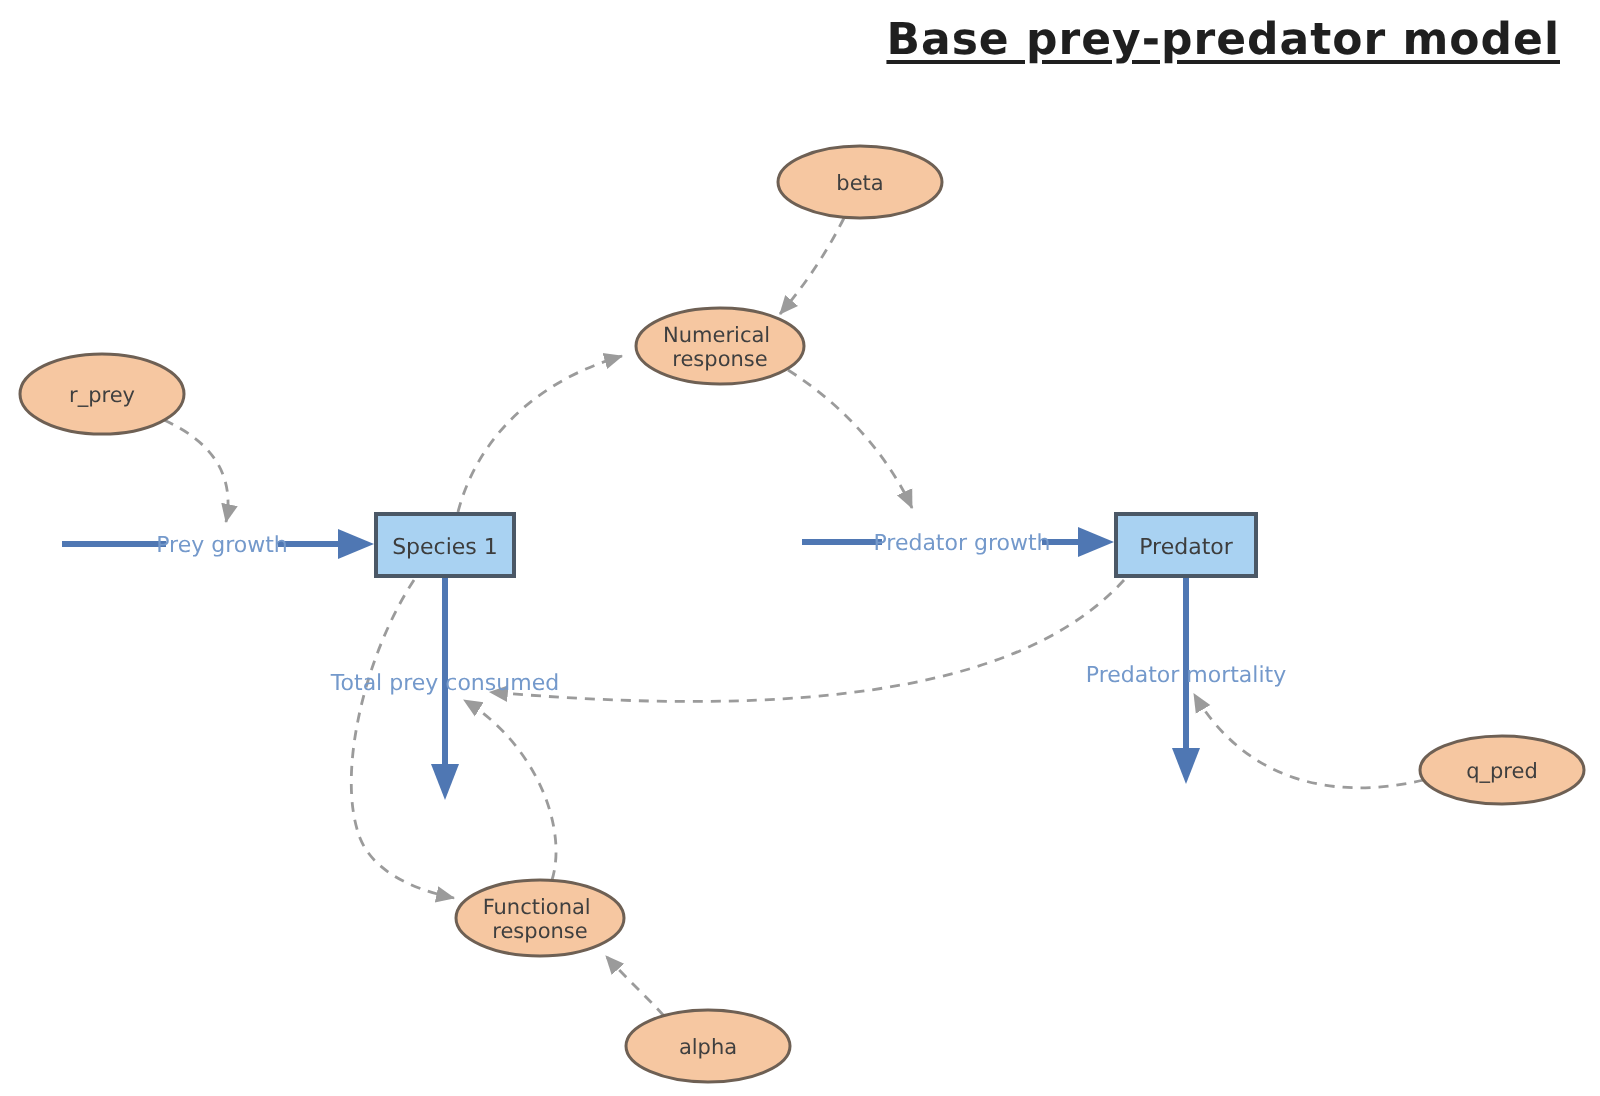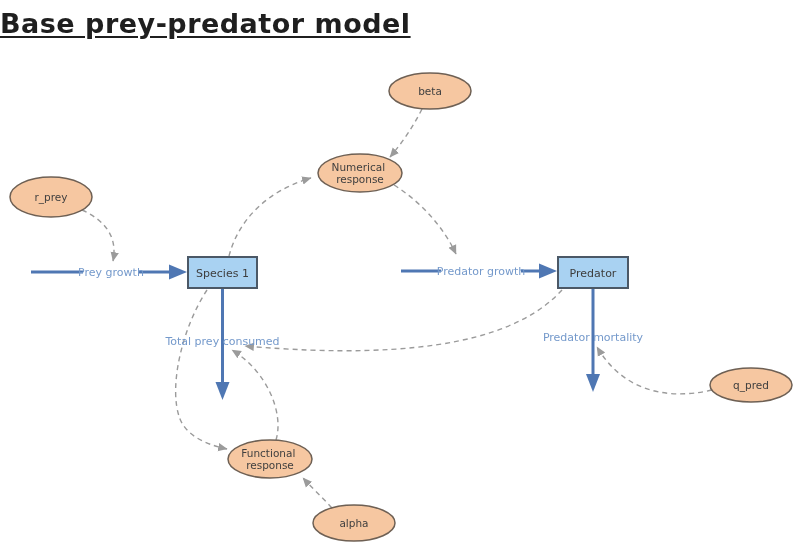--- a/index.html
+++ b/index.html
@@ -13,22 +13,22 @@
     height: 548px;
     background: #ffffff;
     overflow: hidden;
     font-family: "DejaVu Sans", sans-serif;
   }
   #title {
     position: absolute;
     top: 8px;
     left: 0;
     width: 780px;
-    text-align: left;
-    font-size: 27px;
+    text-align: right;
+    font-size: 22px;
     font-weight: 600;
     letter-spacing: 0.5px;
     color: #1f1f1f;
     text-decoration: underline;
     text-underline-offset: 3px;
   }
   svg#canvas {
     position: absolute;
     top: 0;
     left: 0;

